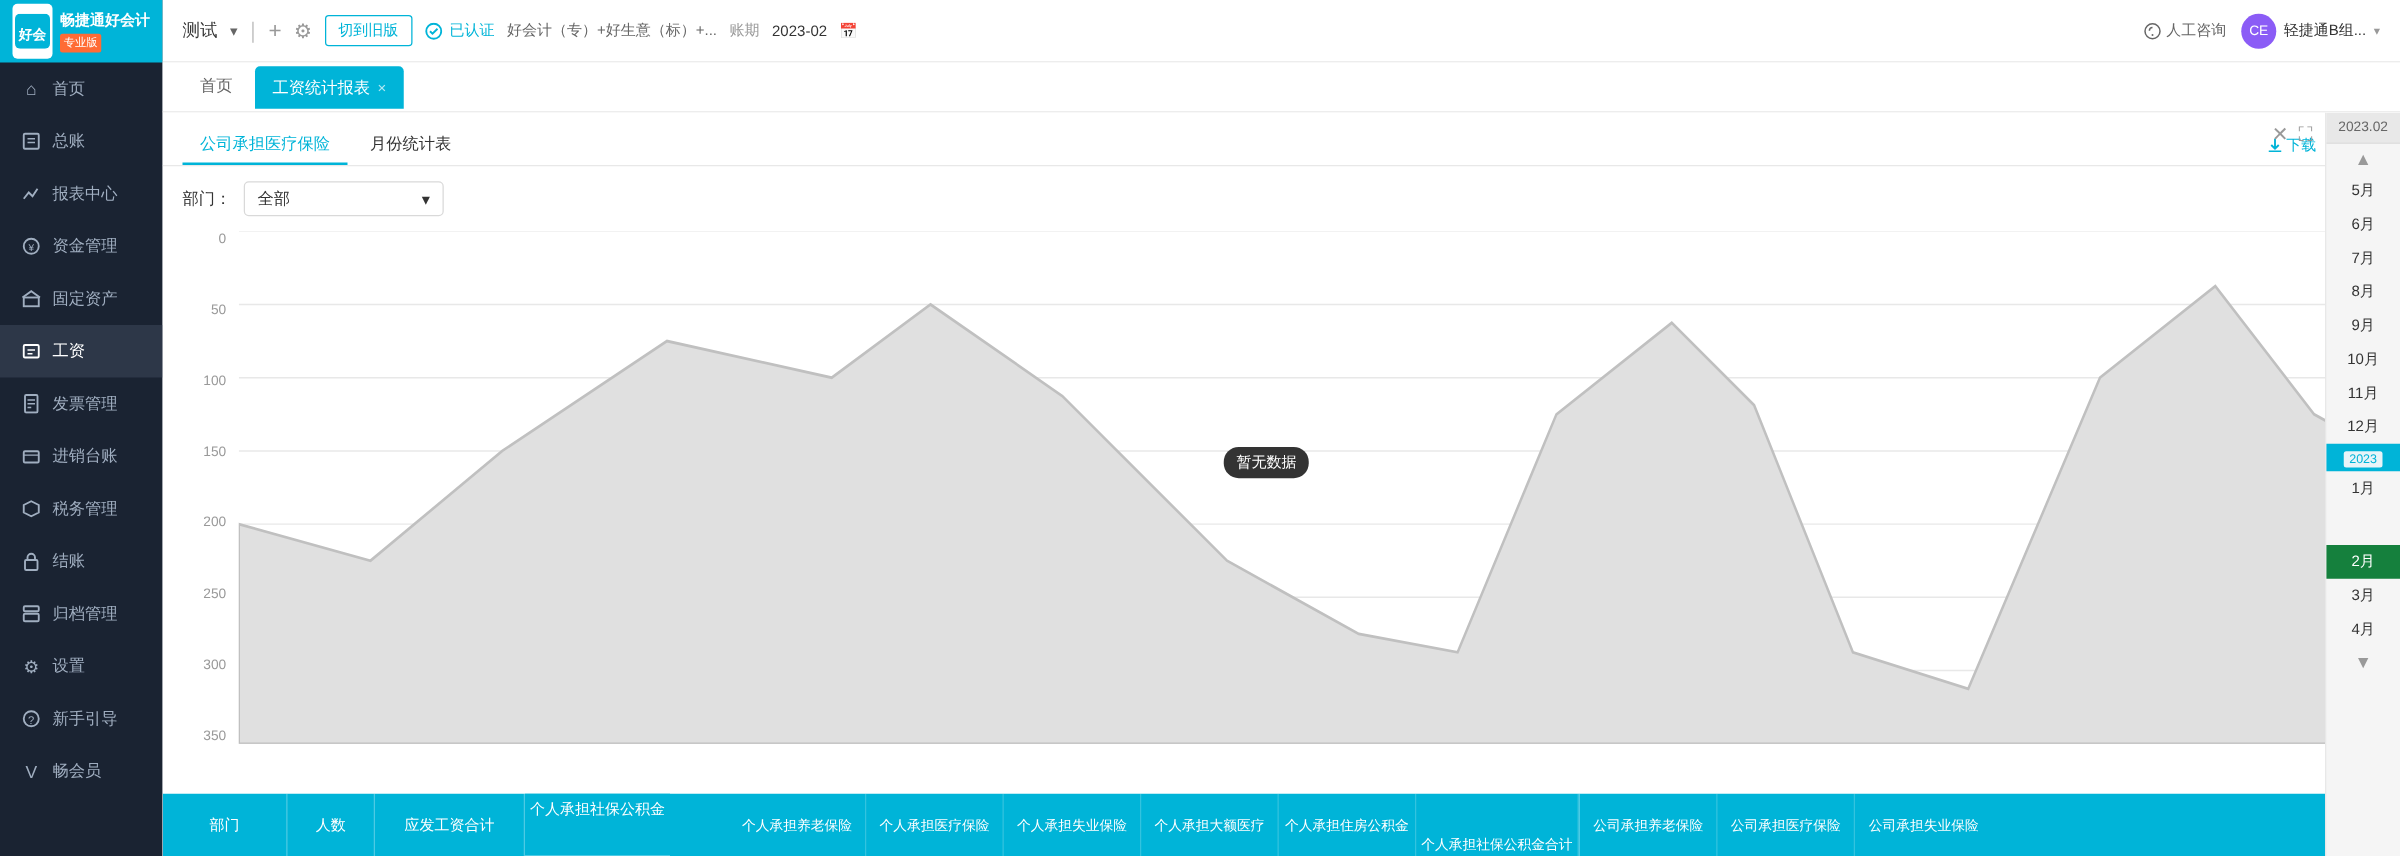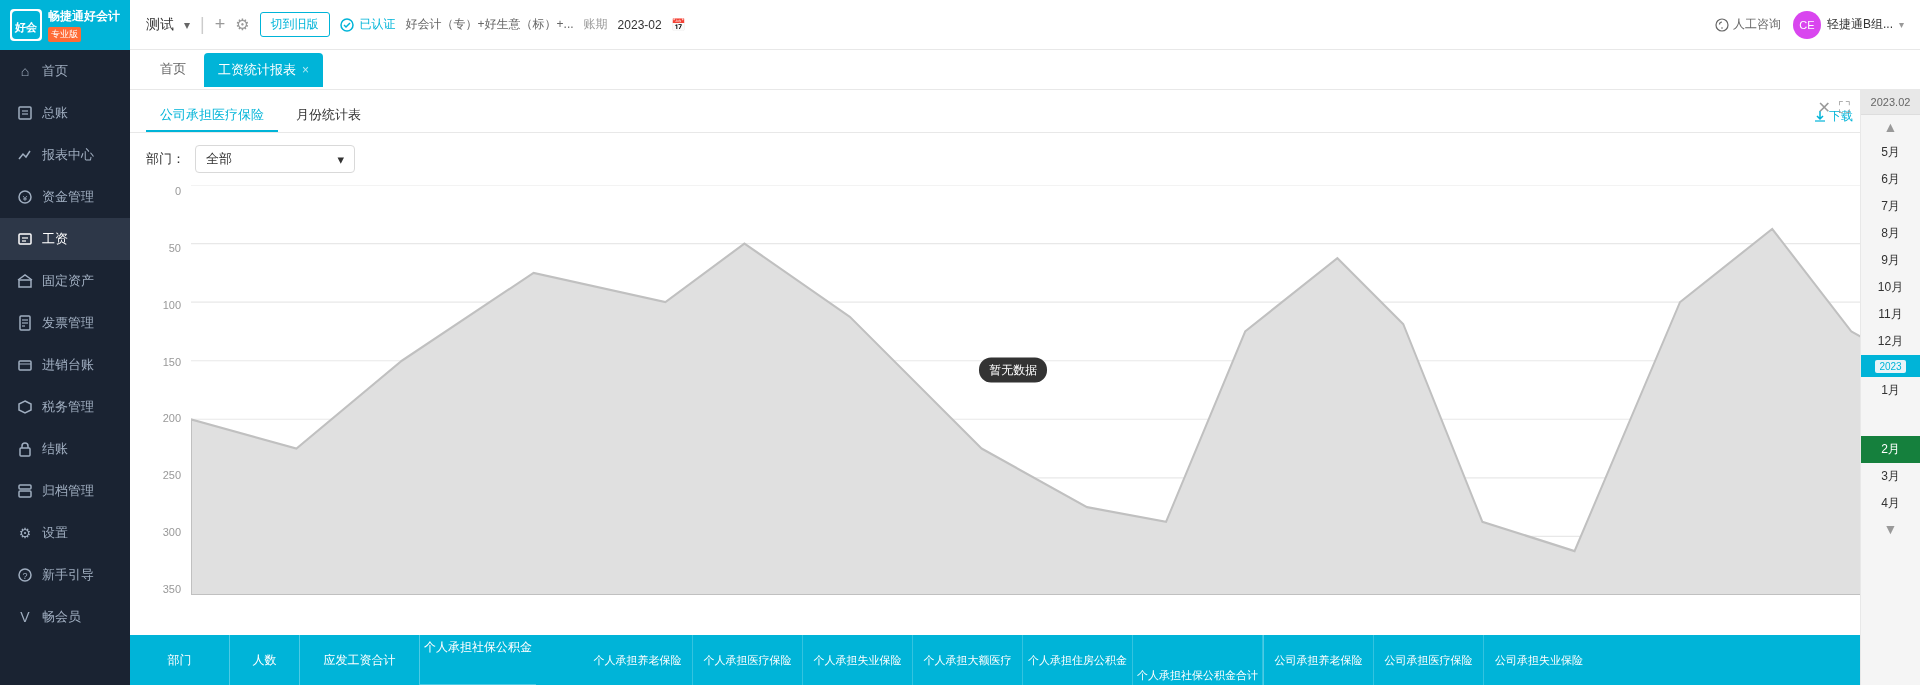--- a/index.html
+++ b/index.html
@@ -17,21 +17,21 @@
     .sidebar-logo {
       background: #00b4d8;
       padding: 8px 10px;
       display: flex;
       align-items: center;
       gap: 6px;
       height: 50px;
     }
     .logo-icon {
       width: 32px;
-      height: 32px;
+      height: 44px;
       background: white;
       border-radius: 4px;
       display: flex;
       align-items: center;
       justify-content: center;
       font-size: 10px;
       color: #00b4d8;
       font-weight: bold;
     }
     .logo-badge {
@@ -118,21 +118,21 @@
       align-items: center;
       gap: 4px;
       color: #666;
       font-size: 12px;
       cursor: pointer;
     }
     .user-avatar {
       width: 28px;
       height: 28px;
       border-radius: 50%;
-      background: #d946ef;
+      background: #8b5cf6;
       display: flex;
       align-items: center;
       justify-content: center;
       color: white;
       font-size: 11px;
     }
     .user-name {
       font-size: 12px;
       color: #333;
       cursor: pointer;
@@ -397,38 +397,38 @@
     </div>
     <div class="nav-item">
       <span class="nav-icon">
         <svg width="16" height="16" viewBox="0 0 16 16" fill="none">
             <circle cx="8" cy="8" r="6" stroke="#a0aec0" stroke-width="1.5"></circle>
             <text x="8" y="12" text-anchor="middle" fill="#a0aec0" font-size="8">¥</text>
           </svg>
       </span>
       <span>资金管理</span>
     </div>
+    <div class="nav-item">
+      <span class="nav-icon">
+        <svg width="16" height="16" viewBox="0 0 16 16" fill="none">
+            <rect x="2" y="7" width="12" height="7" stroke="#a0aec0" stroke-width="1.5"></rect>
+            <polyline points="1,7 8,2 15,7" stroke="#a0aec0" stroke-width="1.5" fill="none"></polyline>
+          </svg>
+      </span>
+      <span>固定资产</span>
+    </div>
     <div class="nav-item active">
       <span class="nav-icon">
         <svg width="16" height="16" viewBox="0 0 16 16" fill="none">
             <rect x="2" y="3" width="12" height="10" rx="1" stroke="white" stroke-width="1.5"></rect>
             <line x1="5" y1="7" x2="11" y2="7" stroke="white" stroke-width="1.2"></line>
             <line x1="5" y1="10" x2="9" y2="10" stroke="white" stroke-width="1.2"></line>
           </svg>
       </span>
       <span>工资</span>
-    </div>
-    <div class="nav-item">
-      <span class="nav-icon">
-        <svg width="16" height="16" viewBox="0 0 16 16" fill="none">
-            <rect x="2" y="7" width="12" height="7" stroke="#a0aec0" stroke-width="1.5"></rect>
-            <polyline points="1,7 8,2 15,7" stroke="#a0aec0" stroke-width="1.5" fill="none"></polyline>
-          </svg>
-      </span>
-      <span>固定资产</span>
     </div>
     <div class="nav-item">
       <span class="nav-icon">
         <svg width="16" height="16" viewBox="0 0 16 16" fill="none">
             <rect x="3" y="1" width="10" height="14" rx="1" stroke="#a0aec0" stroke-width="1.5"></rect>
             <line x1="5" y1="5" x2="11" y2="5" stroke="#a0aec0" stroke-width="1.2"></line>
             <line x1="5" y1="8" x2="11" y2="8" stroke="#a0aec0" stroke-width="1.2"></line>
             <line x1="5" y1="11" x2="8" y2="11" stroke="#a0aec0" stroke-width="1.2"></line>
           </svg>
       </span>

